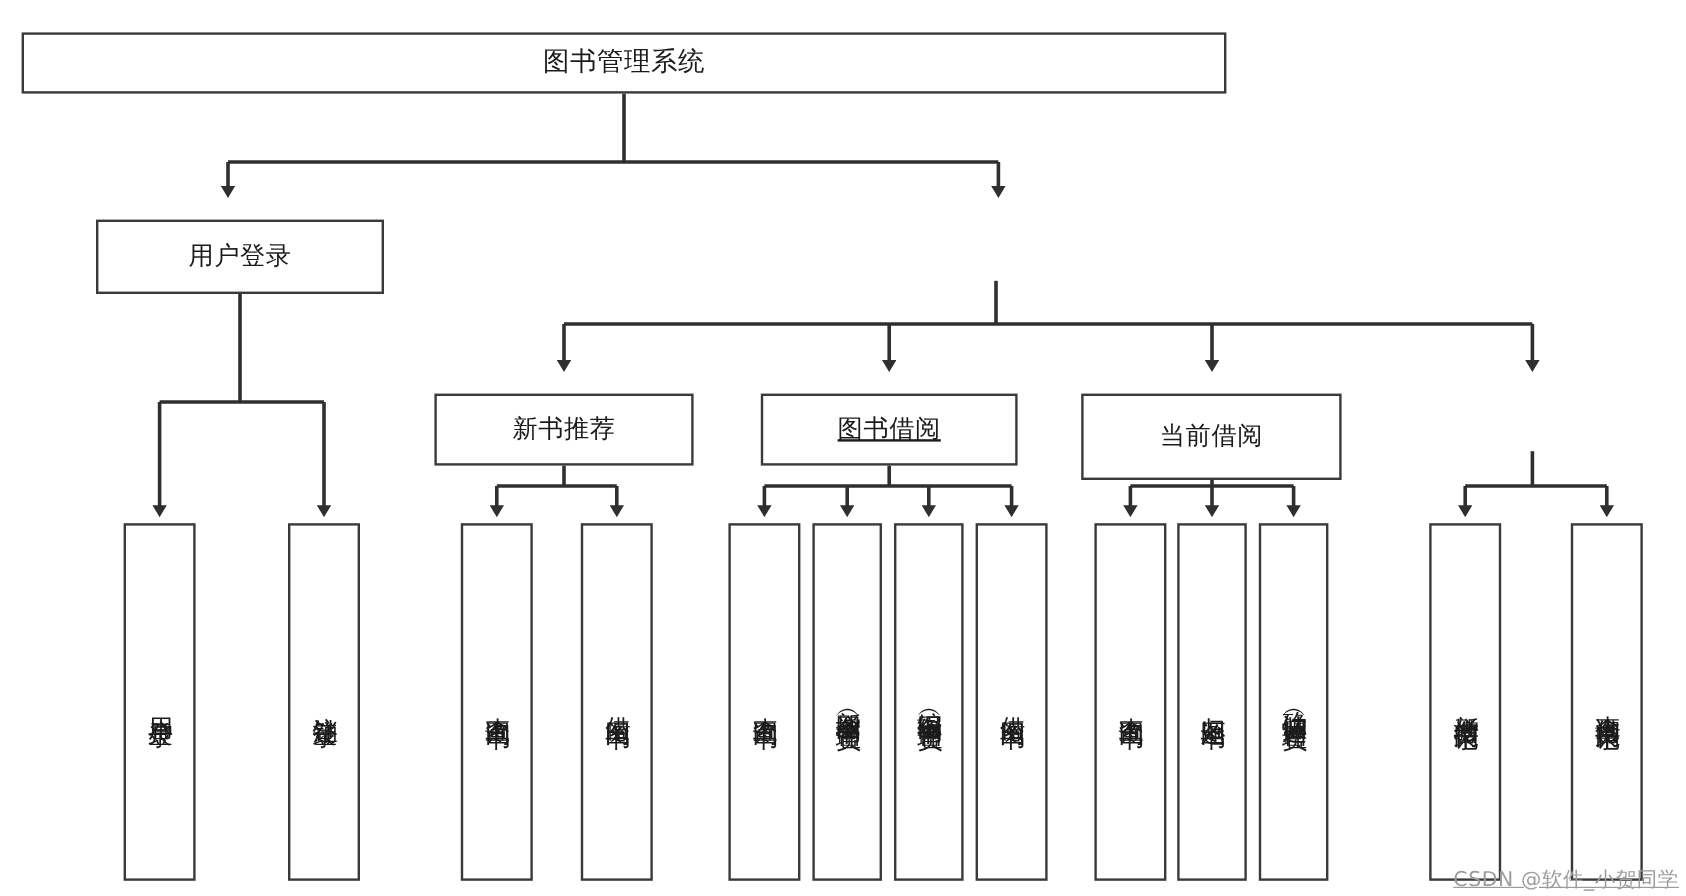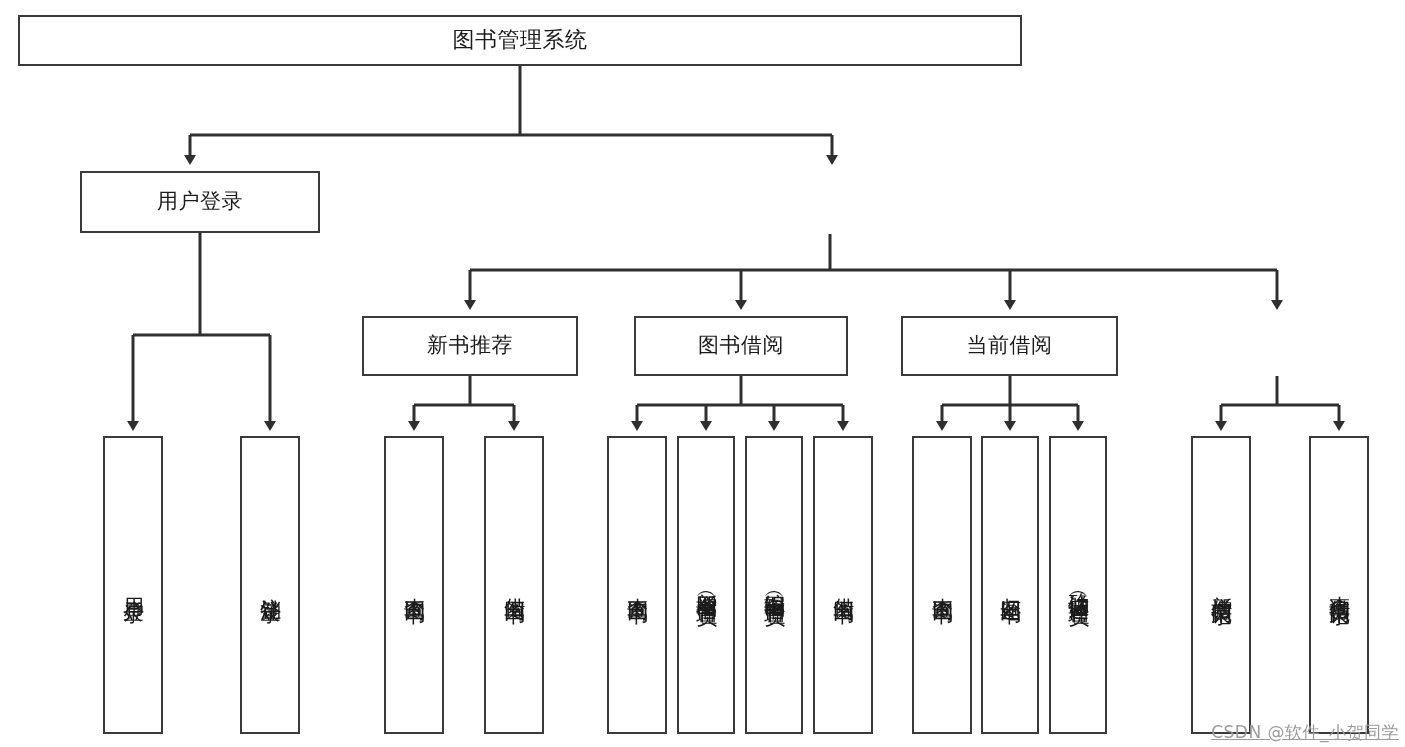--- a/index.html
+++ b/index.html
@@ -33,20 +33,21 @@
     border: 2px solid #3a3a3a;
     display: flex;
     align-items: center;
     justify-content: center;
     color: #1b1b1b;
   }
   .node.horiz {
     font-size: 21px;
     letter-spacing: 0.5px;
     line-height: 1.1;
+    margin-top: 12px;
   }
   .node.root {
     font-size: 22px;
   }
   .node.vert {
     writing-mode: vertical-rl;
     text-orientation: upright;
     align-items: center;
     justify-content: center;
     font-size: 21px;
@@ -130,24 +131,24 @@
     <span>图书管理系统</span>
   </div>
 
   <div class="node horiz" style="left:80px; top:171px; width:240px; height:62px;">
     <span>用户登录</span>
   </div>
 
   <div class="node horiz" style="left:362px; top:316px; width:216px; height:60px;text-align:center;">
     <span>新书推荐</span>
   </div>
-  <div class="node horiz" style="left:634px; top:316px; width:214px; height:60px;">
+  <div class="node horiz" style="left:634px; top:316px; width:214px; height:60px;text-decoration:underline;">
     <span>图书借阅</span>
   </div>
-  <div class="node horiz" style="left:901px; top:316px; width:217px; height:60px;align-items:center;">
+  <div class="node horiz" style="left:901px; top:316px; width:217px; height:72px;align-items:center;">
     <span>当前借阅</span>
   </div>
 
   <div class="node vert" style="left:103px; top:436px; width:60px; height:298px;">
     <span>用户登录</span>
   </div>
   <div class="node vert" style="left:240px; top:436px; width:60px; height:298px;">
     <span>注销登录</span>
   </div>
 

